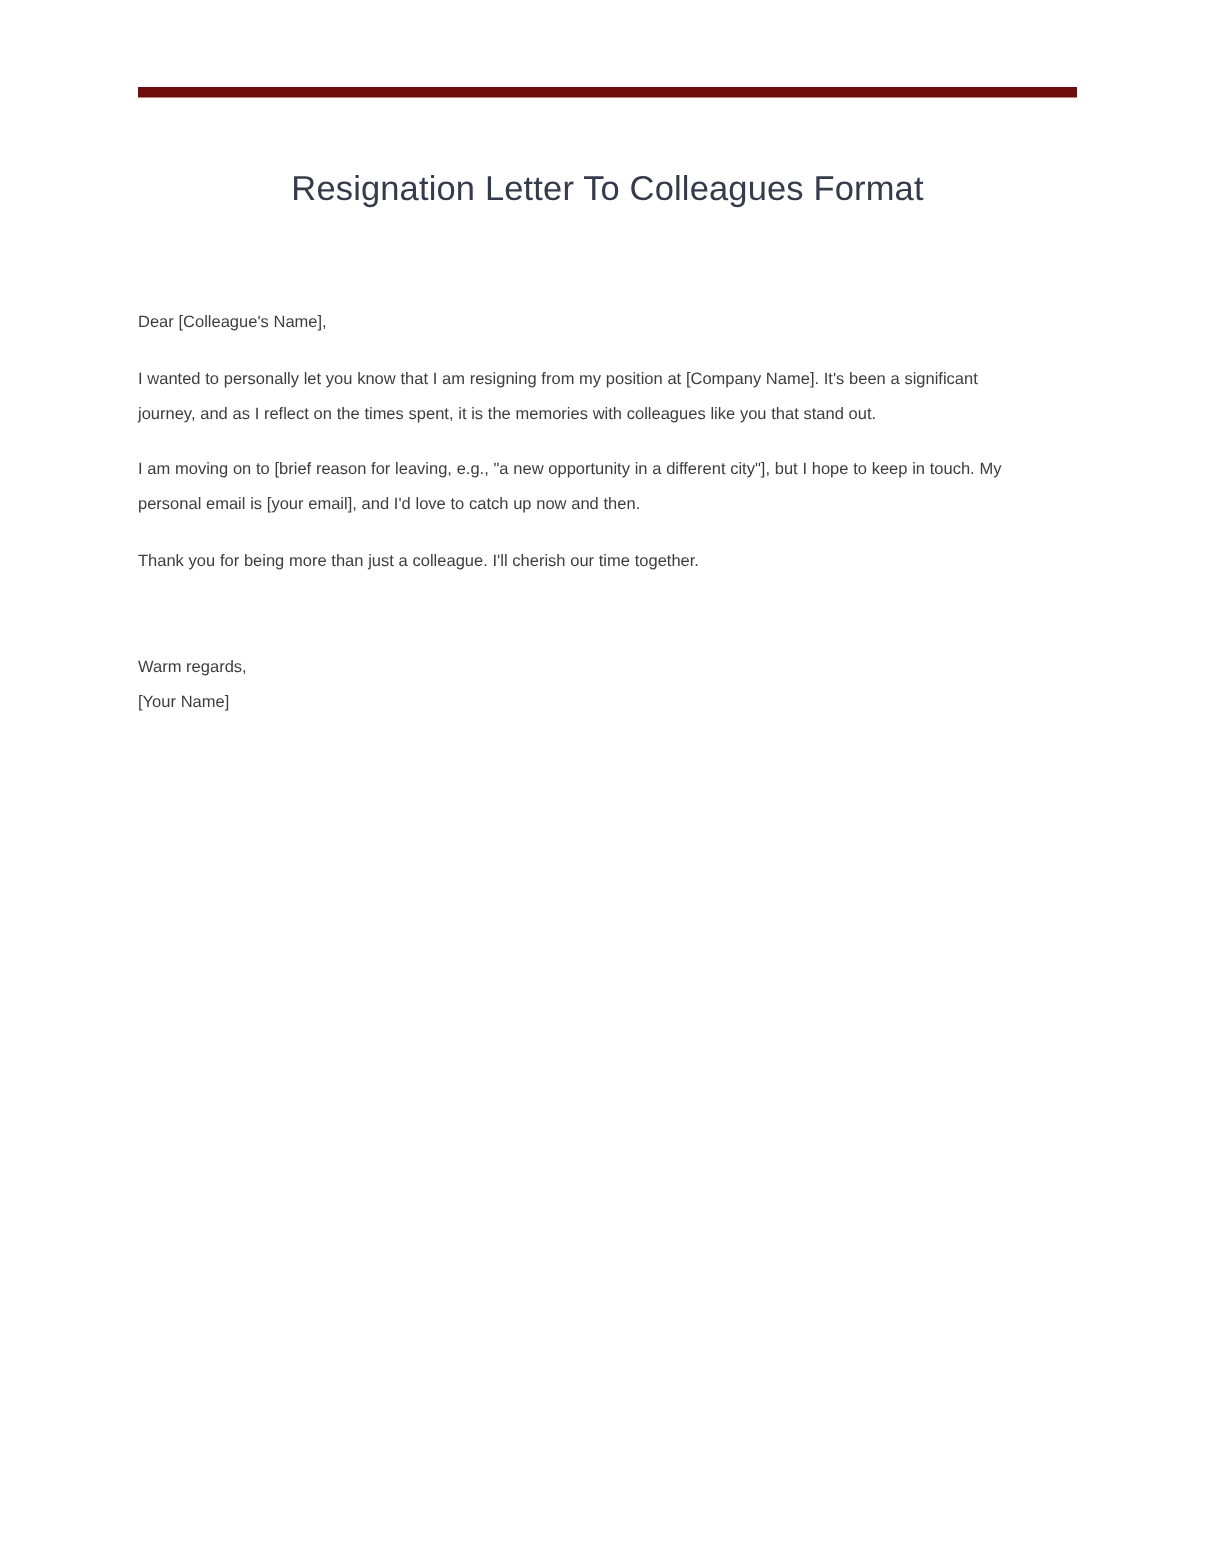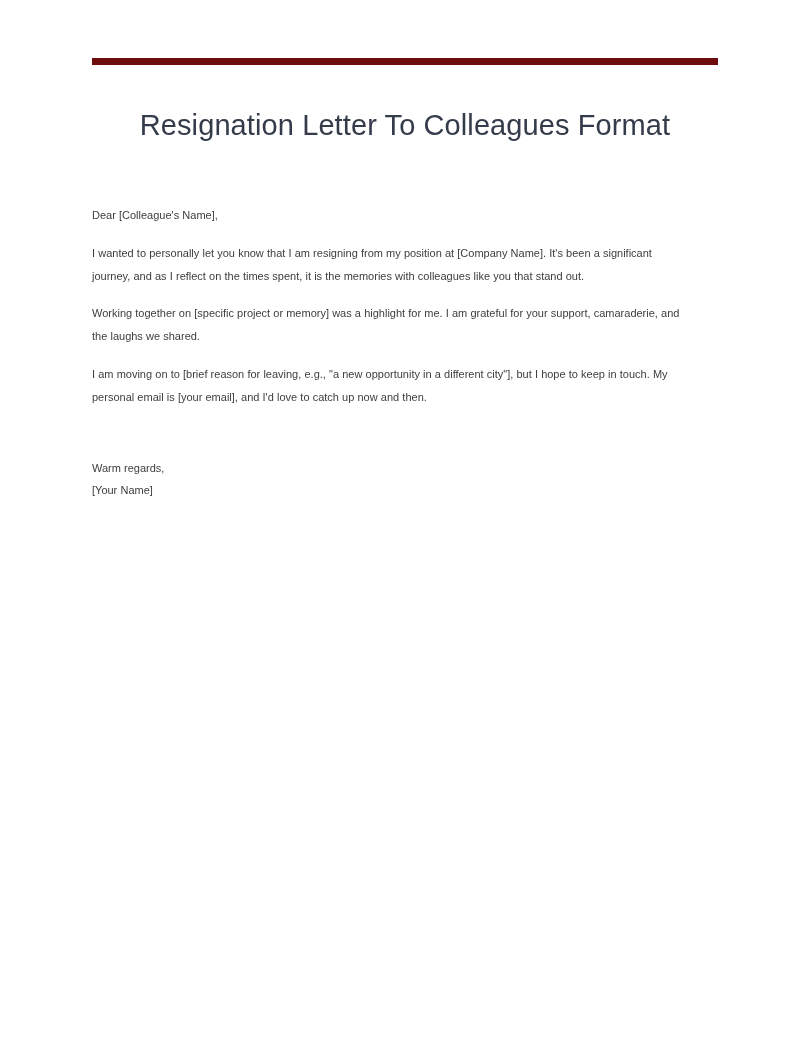--- a/index.html
+++ b/index.html
@@ -33,21 +33,21 @@
     height: 7px;
     background: #6d0d0d;
   }
 
   .doc-title {
     position: absolute;
     left: 92px;
     top: 105px;
     width: 626px;
     text-align: center;
-    font-size: 29px;
+    font-size: 23px;
     font-weight: 400;
     line-height: 40px;
     color: #343b4a;
     letter-spacing: 0.1px;
     margin: 0;
   }
 
   .letter-body {
     position: absolute;
     left: 92px;
@@ -81,23 +81,23 @@
   <div class="top-rule"></div>
 
   <h1 class="doc-title">Resignation Letter To Colleagues Format</h1>
 
   <div class="letter-body">
 
     <p>Dear [Colleague's Name],</p>
 
     <p>I wanted to personally let you know that I am resigning from my position at [Company Name]. It's been a significant journey, and as I reflect on the times spent, it is the memories with colleagues like you that stand out.</p>
 
-    <p>Working together on [specific project or memory] was a highlight for me. I am grateful for your support, camaraderie, and the laughs we shared.</p>
 
     <p>I am moving on to [brief reason for leaving, e.g., "a new opportunity in a different city"], but I hope to keep in touch. My personal email is [your email], and I'd love to catch up now and then.</p>
 
+    <p>Thank you for being more than just a colleague. I'll cherish our time together.</p>
 
     <p class="signoff">Warm regards,
 [Your Name]</p>
 
   </div>
 
 </div>
 
 </body></html>

